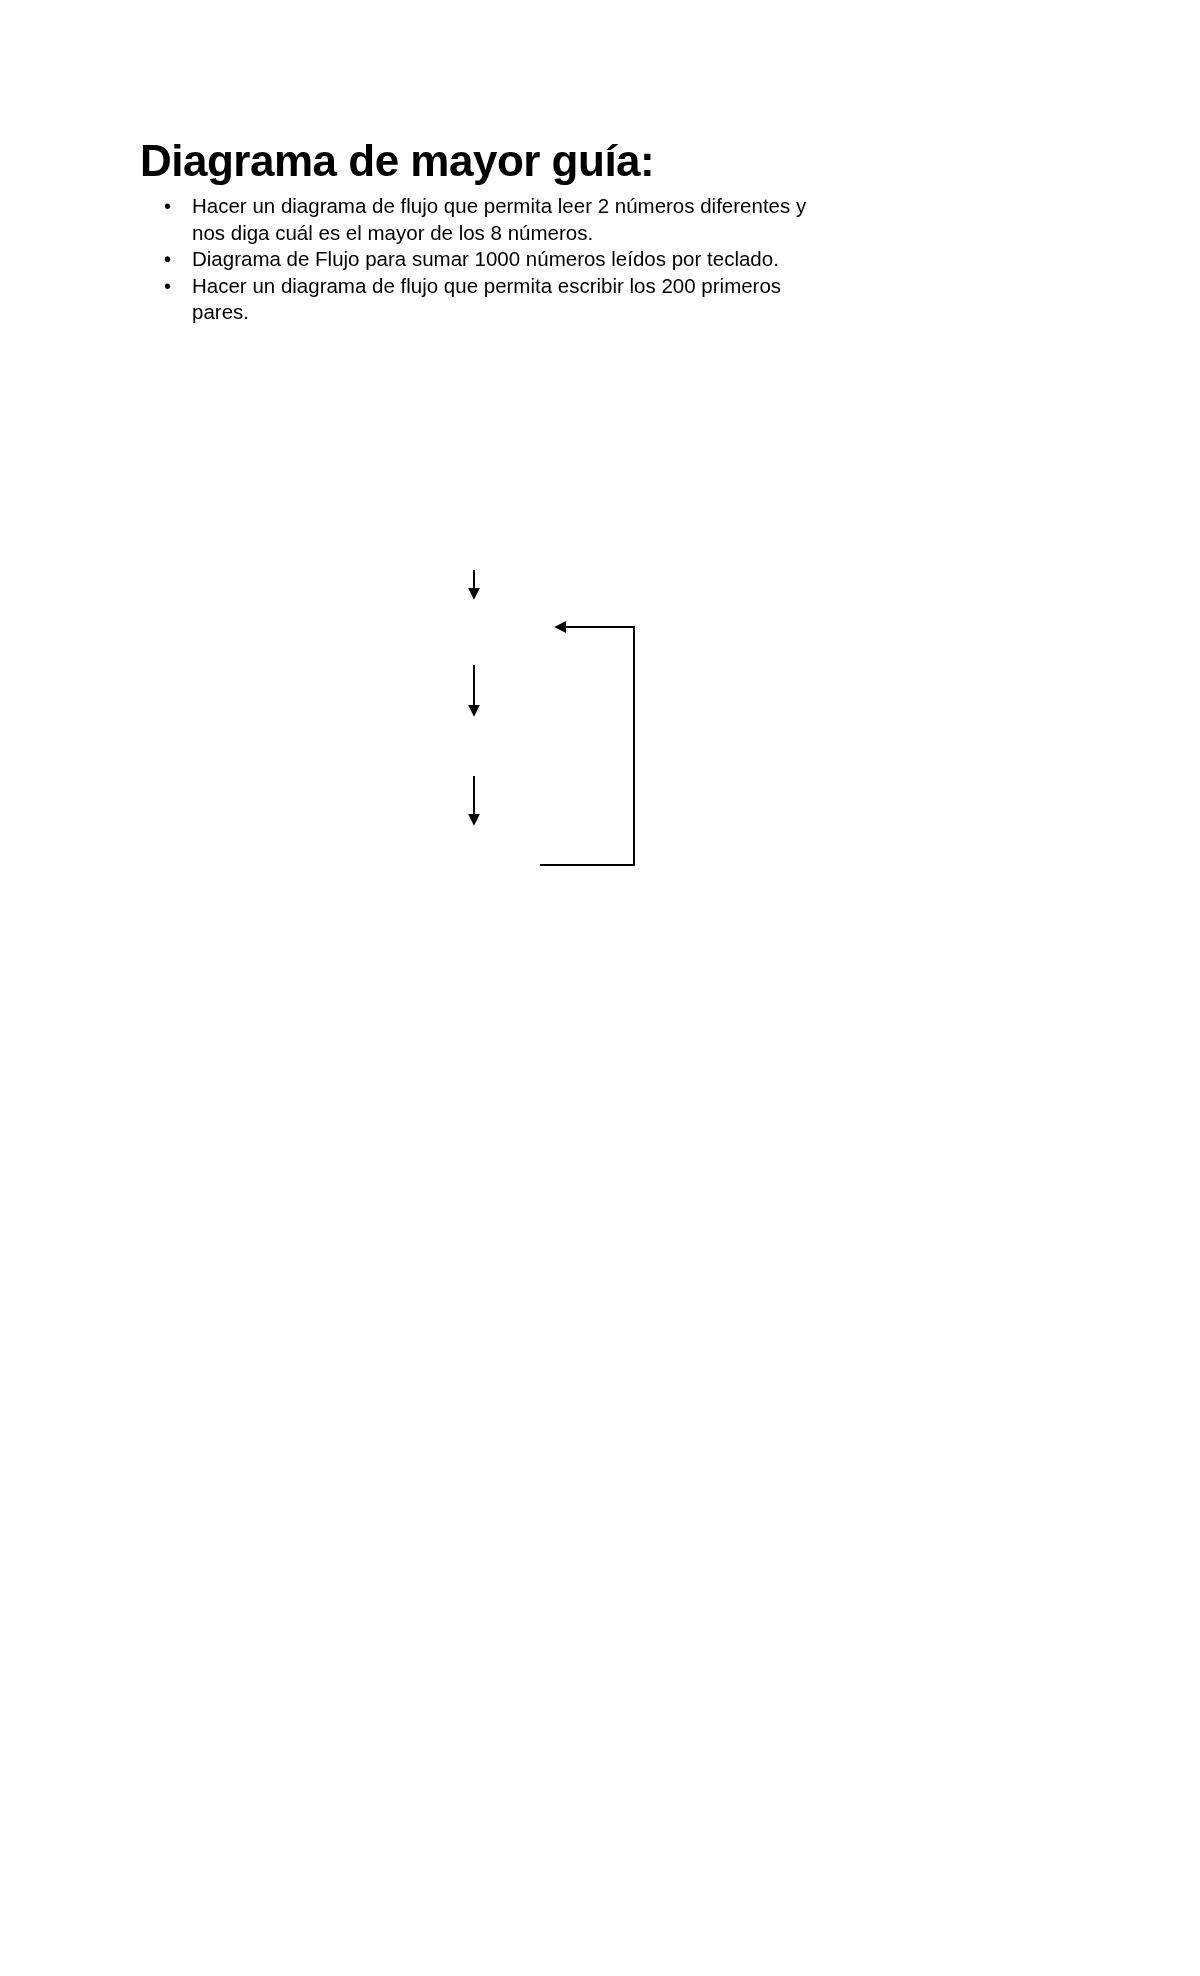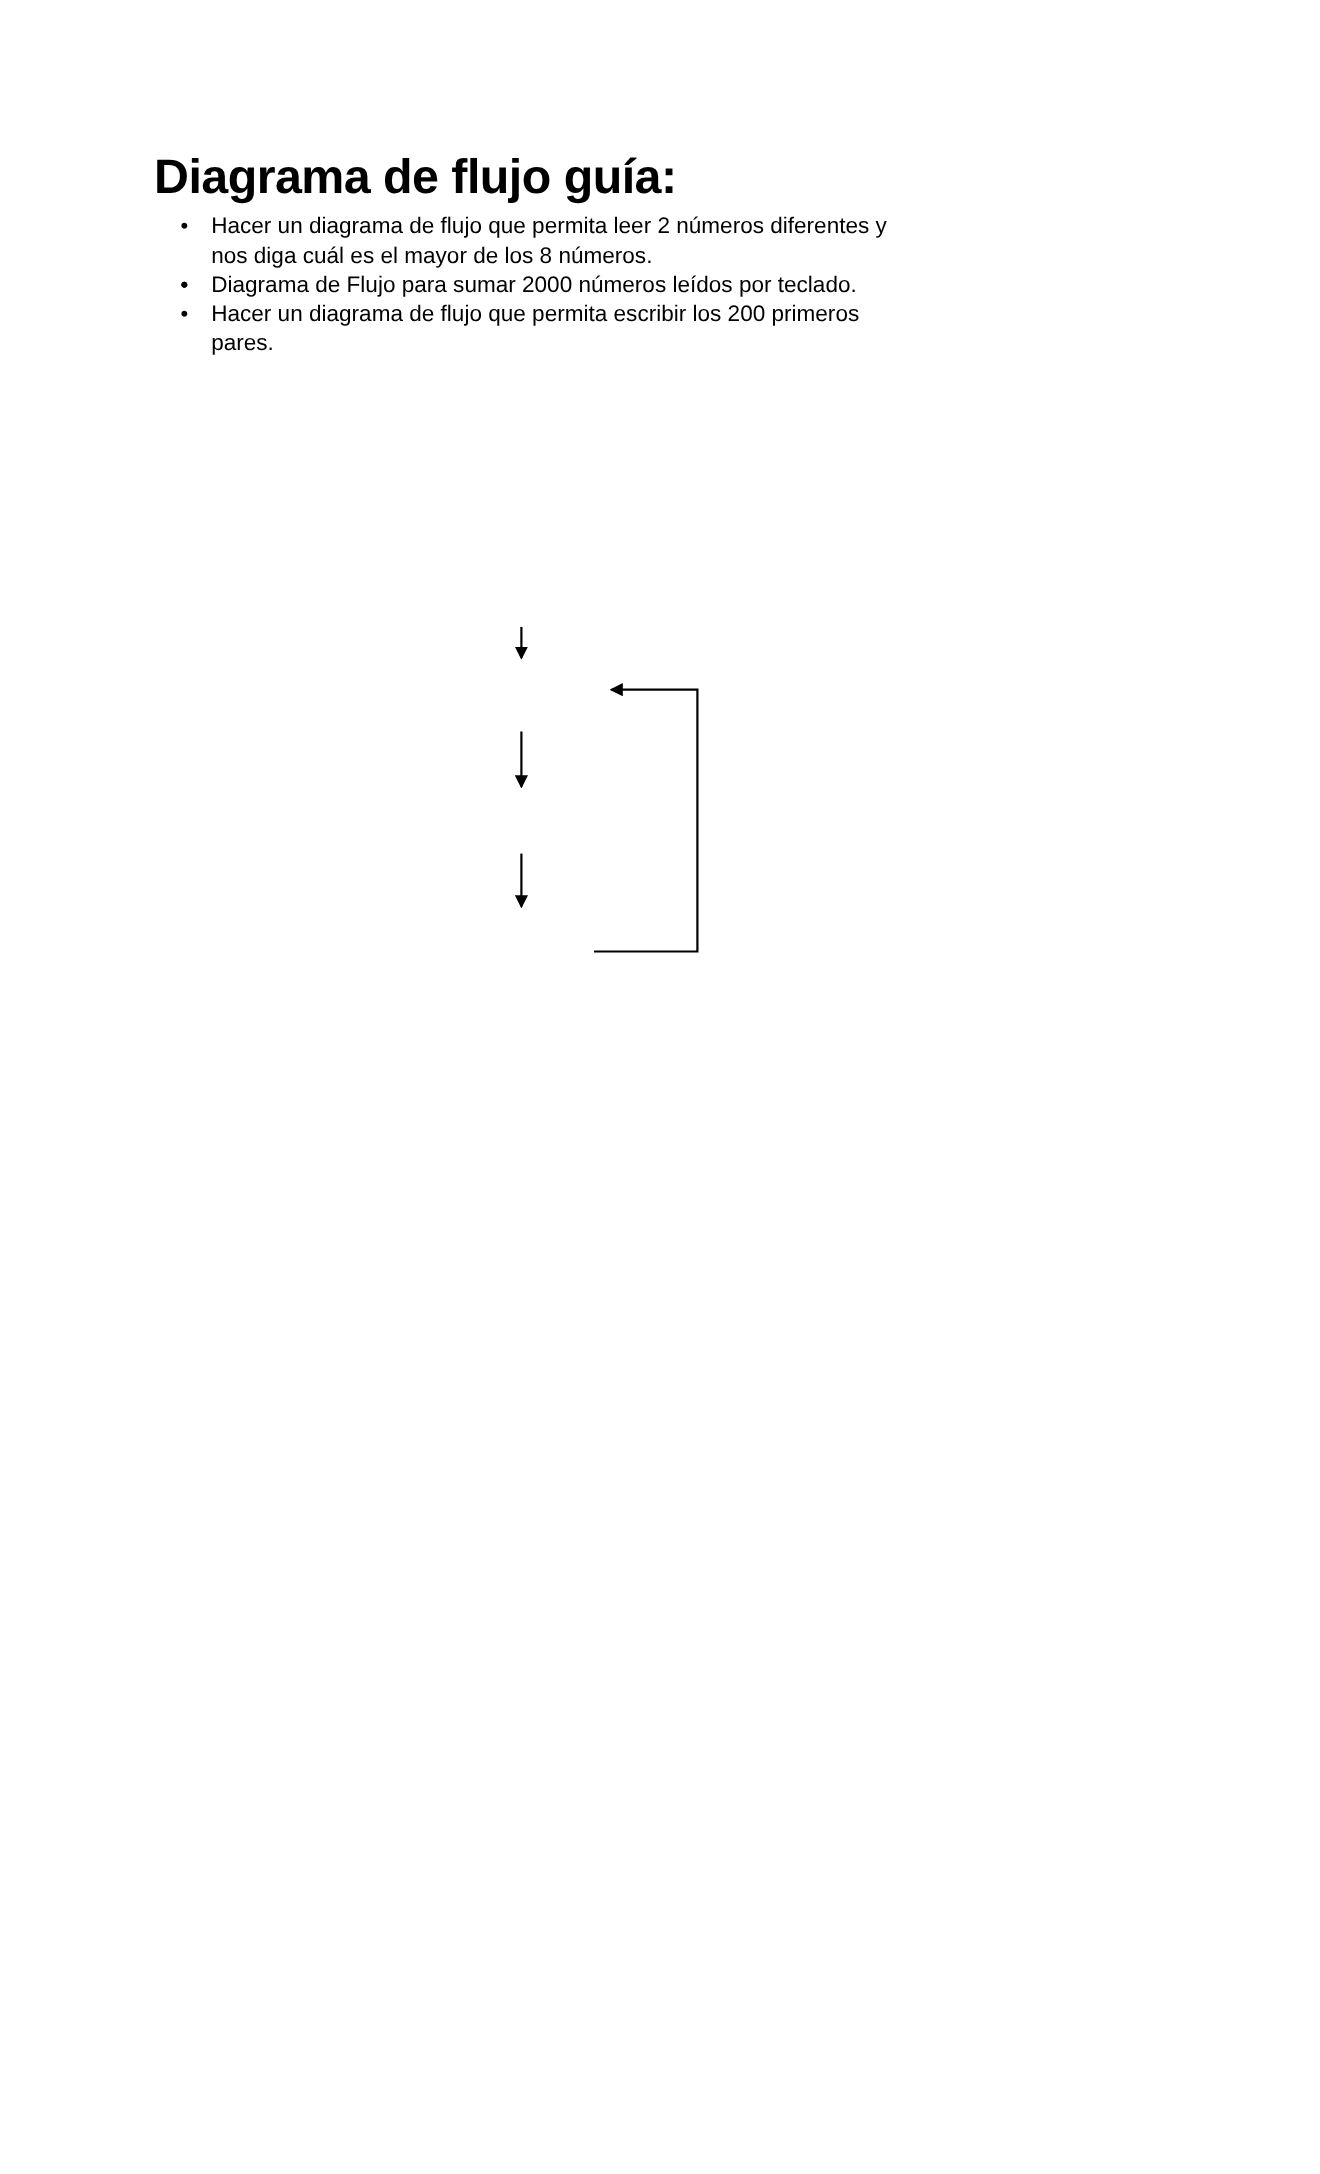--- a/index.html
+++ b/index.html
@@ -83,33 +83,33 @@
     font-size: 17px;
     fill: #000000;
   }
   .conn { stroke: #000000; stroke-width: 2; fill: none; }
 </style>
 </head>
 <body>
 
 <div id="page">
 
-  <h1 class="doc-title">Diagrama de flujo guía:</h1>
+  <h1 class="doc-title">Diagrama de mayor guía:</h1>
 
   <ul class="bullet-list">
     <li class="bullet-item">
       <span class="dot">•</span>
       <span>Hacer un diagrama de flujo que permita leer 2 números diferentes y nos diga cuál es el mayor de los 8 números.</span>
     </li>
     <li class="bullet-item">
       <span class="dot">•</span>
     </li>
     <li class="bullet-item">
       <span class="dot">•</span>
-      <span>Diagrama de Flujo para sumar 2000 números leídos por teclado.</span>
+      <span>Diagrama de Flujo para sumar 1000 números leídos por teclado.</span>
     </li>
     <li class="bullet-item">
       <span class="dot">•</span>
       <span>Hacer un diagrama de flujo que permita escribir los 200 primeros pares.</span>
     </li>
   </ul>
 
   <div id="flowchart">
     <svg width="1200" height="860" viewBox="0 0 1200 860" xmlns="http://www.w3.org/2000/svg">
       <defs>

